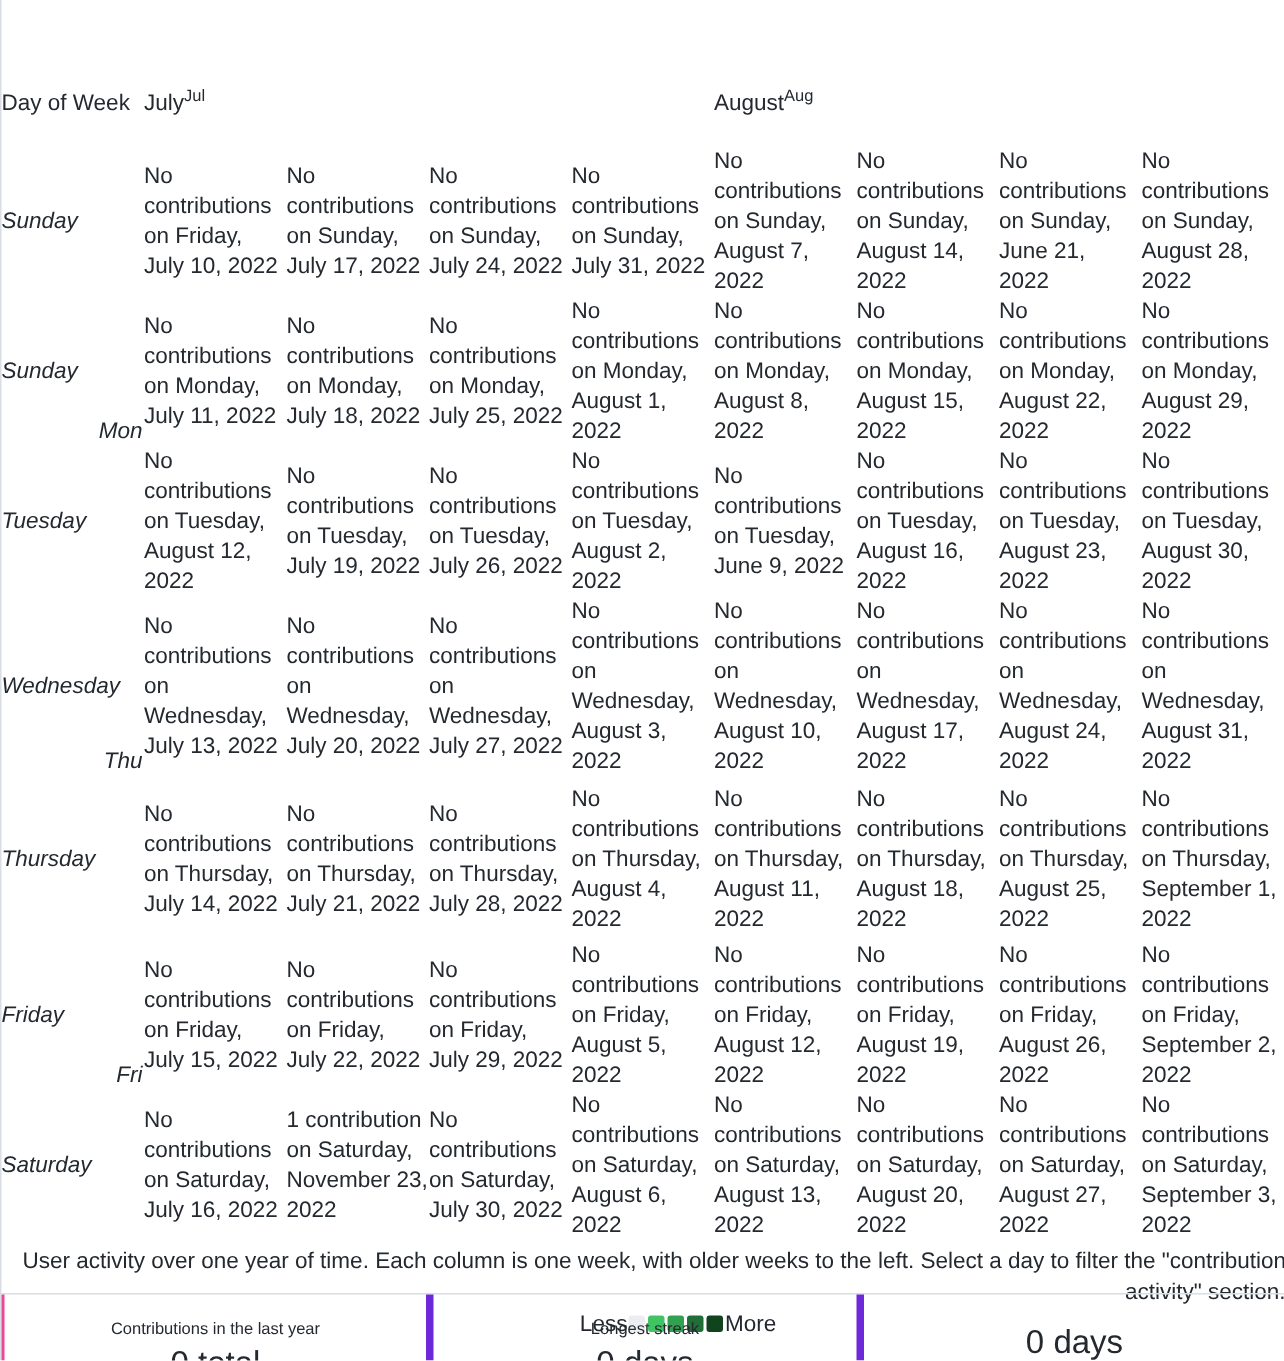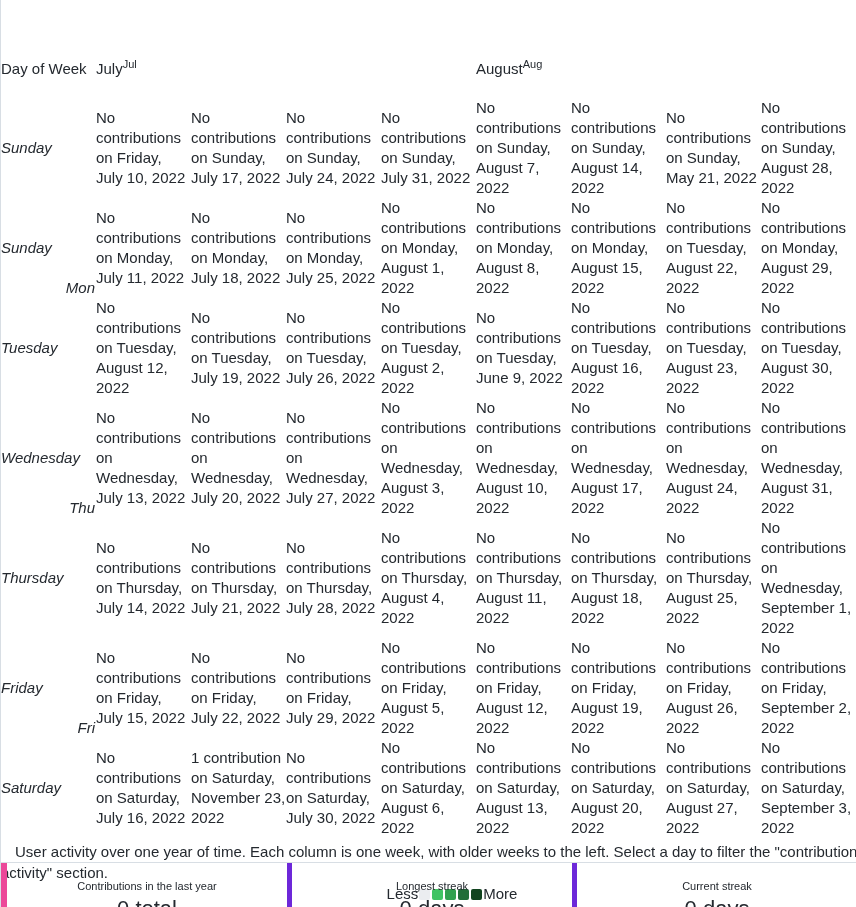--- a/index.html
+++ b/index.html
@@ -108,21 +108,21 @@
   }
 
   
   .caption-row td {
     vertical-align: top;
     padding-top: 3px;
   }
   .caption {
     font-size: 15px;
     line-height: 21px;
-    text-align: left;
+    text-align: right;
     white-space: nowrap;
     padding-left: 14px;
   }
   .caption .line2 {
     display: block;
     white-space: normal;
     margin-left: -14px;
   }
 
   
@@ -161,21 +161,21 @@
     display: flex;
     box-sizing: border-box;
   }
   .stat {
     flex: 1 1 0;
     text-align: center;
     box-sizing: border-box;
     border-left: 5px solid #6d28d9;
     padding-top: 16px;
   }
-  .stat:first-child { border-left: 6px solid #ec4899; }
+  .stat:first-child { border-left: 2px solid #ec4899; }
   .stat-label {
     display: block;
     font-size: 11px;
     line-height: 14px;
     color: #24292f;
   }
   .stat-value {
     display: block;
     font-size: 22px;
     line-height: 28px;
@@ -221,36 +221,36 @@
         <td class="daylabel-cell">
           <span>Sunday</span>
           <span class="day-abbr"></span>
         </td>
         <td class="cell">No contributions on Friday, July 10, 2022</td>
         <td class="cell">No contributions on Sunday, July 17, 2022</td>
         <td class="cell">No contributions on Sunday, July 24, 2022</td>
         <td class="cell">No contributions on Sunday, July 31, 2022</td>
         <td class="cell">No contributions on Sunday, August 7, 2022</td>
         <td class="cell">No contributions on Sunday, August 14, 2022</td>
-        <td class="cell">No contributions on Sunday, May 21, 2022</td>
+        <td class="cell">No contributions on Sunday, June 21, 2022</td>
         <td class="cell">No contributions on Sunday, August 28, 2022</td>
       </tr>
 
       <tr class="day-row row-monday">
         <td class="daylabel-cell">
           <span>Sunday</span>
           <span class="day-abbr">Mon</span>
         </td>
         <td class="cell">No contributions on Monday, July 11, 2022</td>
         <td class="cell">No contributions on Monday, July 18, 2022</td>
         <td class="cell">No contributions on Monday, July 25, 2022</td>
         <td class="cell">No contributions on Monday, August 1, 2022</td>
         <td class="cell">No contributions on Monday, August 8, 2022</td>
         <td class="cell">No contributions on Monday, August 15, 2022</td>
-        <td class="cell">No contributions on Tuesday, August 22, 2022</td>
+        <td class="cell">No contributions on Monday, August 22, 2022</td>
         <td class="cell">No contributions on Monday, August 29, 2022</td>
       </tr>
 
       <tr class="day-row row-tuesday">
         <td class="daylabel-cell">
           <span>Tuesday</span>
           <span class="day-abbr"></span>
         </td>
         <td class="cell">No contributions on Tuesday, August 12, 2022</td>
         <td class="cell">No contributions on Tuesday, July 19, 2022</td>
@@ -282,21 +282,21 @@
           <span>Thursday</span>
           <span class="day-abbr"></span>
         </td>
         <td class="cell">No contributions on Thursday, July 14, 2022</td>
         <td class="cell">No contributions on Thursday, July 21, 2022</td>
         <td class="cell">No contributions on Thursday, July 28, 2022</td>
         <td class="cell">No contributions on Thursday, August 4, 2022</td>
         <td class="cell">No contributions on Thursday, August 11, 2022</td>
         <td class="cell">No contributions on Thursday, August 18, 2022</td>
         <td class="cell">No contributions on Thursday, August 25, 2022</td>
-        <td class="cell">No contributions on Wednesday, September 1, 2022</td>
+        <td class="cell">No contributions on Thursday, September 1, 2022</td>
       </tr>
 
       <tr class="day-row row-friday">
         <td class="daylabel-cell">
           <span>Friday</span>
           <span class="day-abbr">Fri</span>
         </td>
         <td class="cell">No contributions on Friday, July 15, 2022</td>
         <td class="cell">No contributions on Friday, July 22, 2022</td>
         <td class="cell">No contributions on Friday, July 29, 2022</td>
@@ -342,18 +342,17 @@
   <div class="stats">
     <div class="stat">
       <span class="stat-label">Contributions in the last year</span>
       <span class="stat-value">0 total</span>
     </div>
     <div class="stat">
       <span class="stat-label">Longest streak</span>
       <span class="stat-value">0 days</span>
     </div>
     <div class="stat">
-      <span class="stat-label">Current streak</span>
       <span class="stat-value">0 days</span>
     </div>
   </div>
 
 </div>
 
 </body></html>

